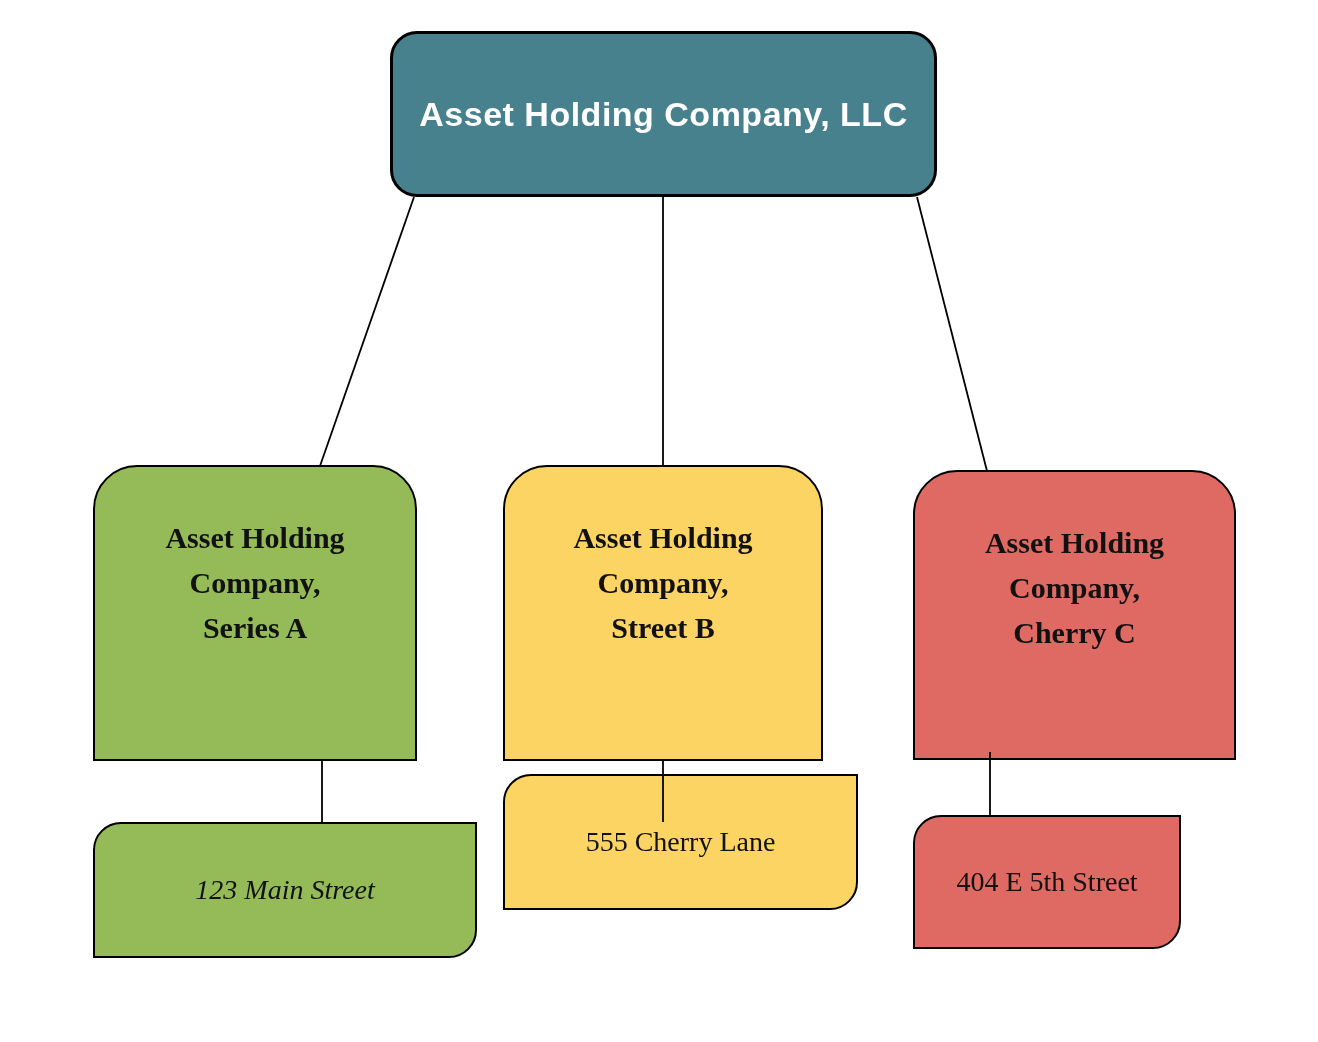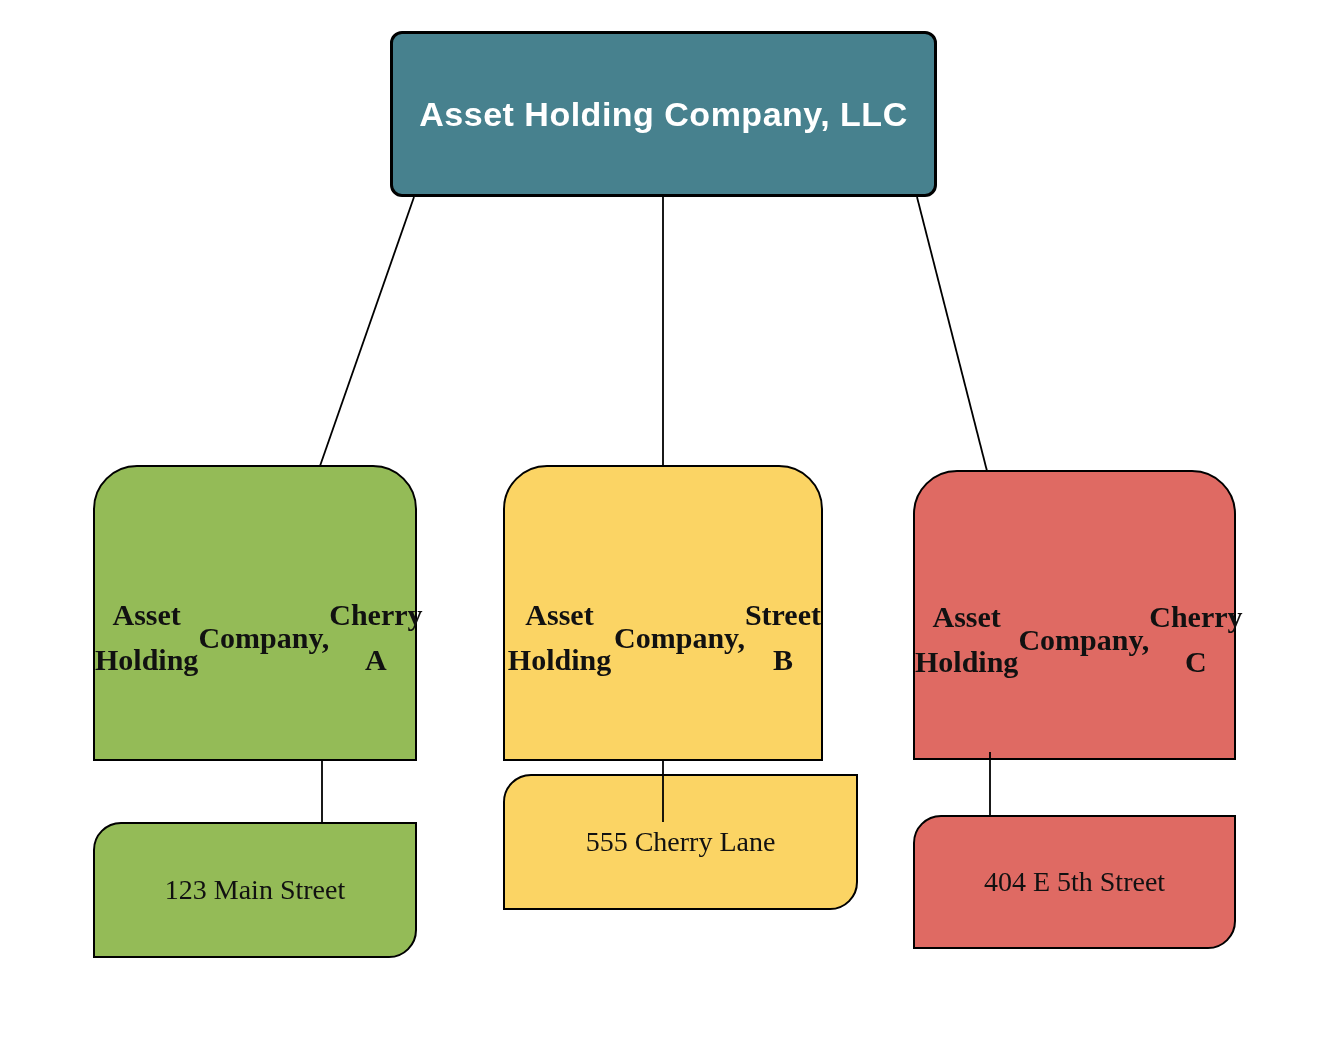--- a/index.html
+++ b/index.html
@@ -29,58 +29,58 @@
     box-sizing: border-box;
     border: 2.5px solid #000000;
     z-index: 1;
   }
   .root-node {
     left: 390px;
     top: 31px;
     width: 547px;
     height: 166px;
     border-width: 3px;
-    border-radius: 12px;
+    border-radius: 27px;
     display: flex;
     align-items: center;
     justify-content: center;
     font-family: "Liberation Sans", sans-serif;
     font-weight: bold;
     font-size: 34px;
     letter-spacing: 0.5px;
   }
   .series-node {
     width: 324px;
     height: 296px;
     border-radius: 44px 44px 0 0;
     display: flex;
-    flex-direction: row;
+    flex-direction: column;
     align-items: center;
     padding-top: 48px;
     font-weight: bold;
     font-size: 30px;
     line-height: 45px;
     text-align: center;
     color: #111111;
   }
   .series-a { left: 93px;  top: 465px; }
   .series-b { left: 503px; top: 465px; width: 320px; }
   .series-c { left: 913px; top: 470px; width: 323px; height: 290px; }
   .addr-node {
     height: 136px;
     border-radius: 28px 0 28px 0;
     display: flex;
     align-items: center;
     justify-content: center;
     font-size: 28px;
     color: #111111;
   }
-  .addr-a { left: 93px;  top: 822px; width: 324px; }
+  .addr-a { left: 93px;  top: 822px; width: 384px; font-style: italic; }
   .addr-b { left: 503px; top: 774px; width: 355px; }
-  .addr-c { left: 913px; top: 815px; width: 323px; height: 134px; }
+  .addr-c { left: 913px; top: 815px; width: 268px; height: 134px; }
   .label-line { display: block; }
 </style>
 </head>
 <body>
 
 <div class="canvas">
 
   <svg class="connector-layer" viewBox="0 0 1318 1042" xmlns="http://www.w3.org/2000/svg">
     <line x1="414" y1="197" x2="320" y2="466" stroke-width="1.8" stroke="#000000"></line>
     <line x1="663" y1="197" x2="663" y2="466" stroke-width="1.8" stroke="#000000"></line>
@@ -90,21 +90,21 @@
     <line x1="990" y1="752" x2="990" y2="816" stroke-width="1.8" stroke="#000000"></line>
   </svg>
 
   <div class="node root-node" style="background-color: rgb(71, 129, 142); color: rgb(255, 255, 255);">
     <span>Asset Holding Company, LLC</span>
   </div>
 
   <div class="node series-node series-a" style="background-color: rgb(148, 187, 87);">
     <span class="label-line">Asset Holding</span>
     <span class="label-line">Company,</span>
-    <span class="label-line">Cherry A</span>
+    <span class="label-line">Series A</span>
   </div>
 
   <div class="node series-node series-b" style="background-color: rgb(251, 212, 100);">
     <span class="label-line">Asset Holding</span>
     <span class="label-line">Company,</span>
     <span class="label-line">Street B</span>
   </div>
 
   <div class="node series-node series-c" style="background-color: rgb(223, 106, 99);">
     <span class="label-line">Asset Holding</span>

